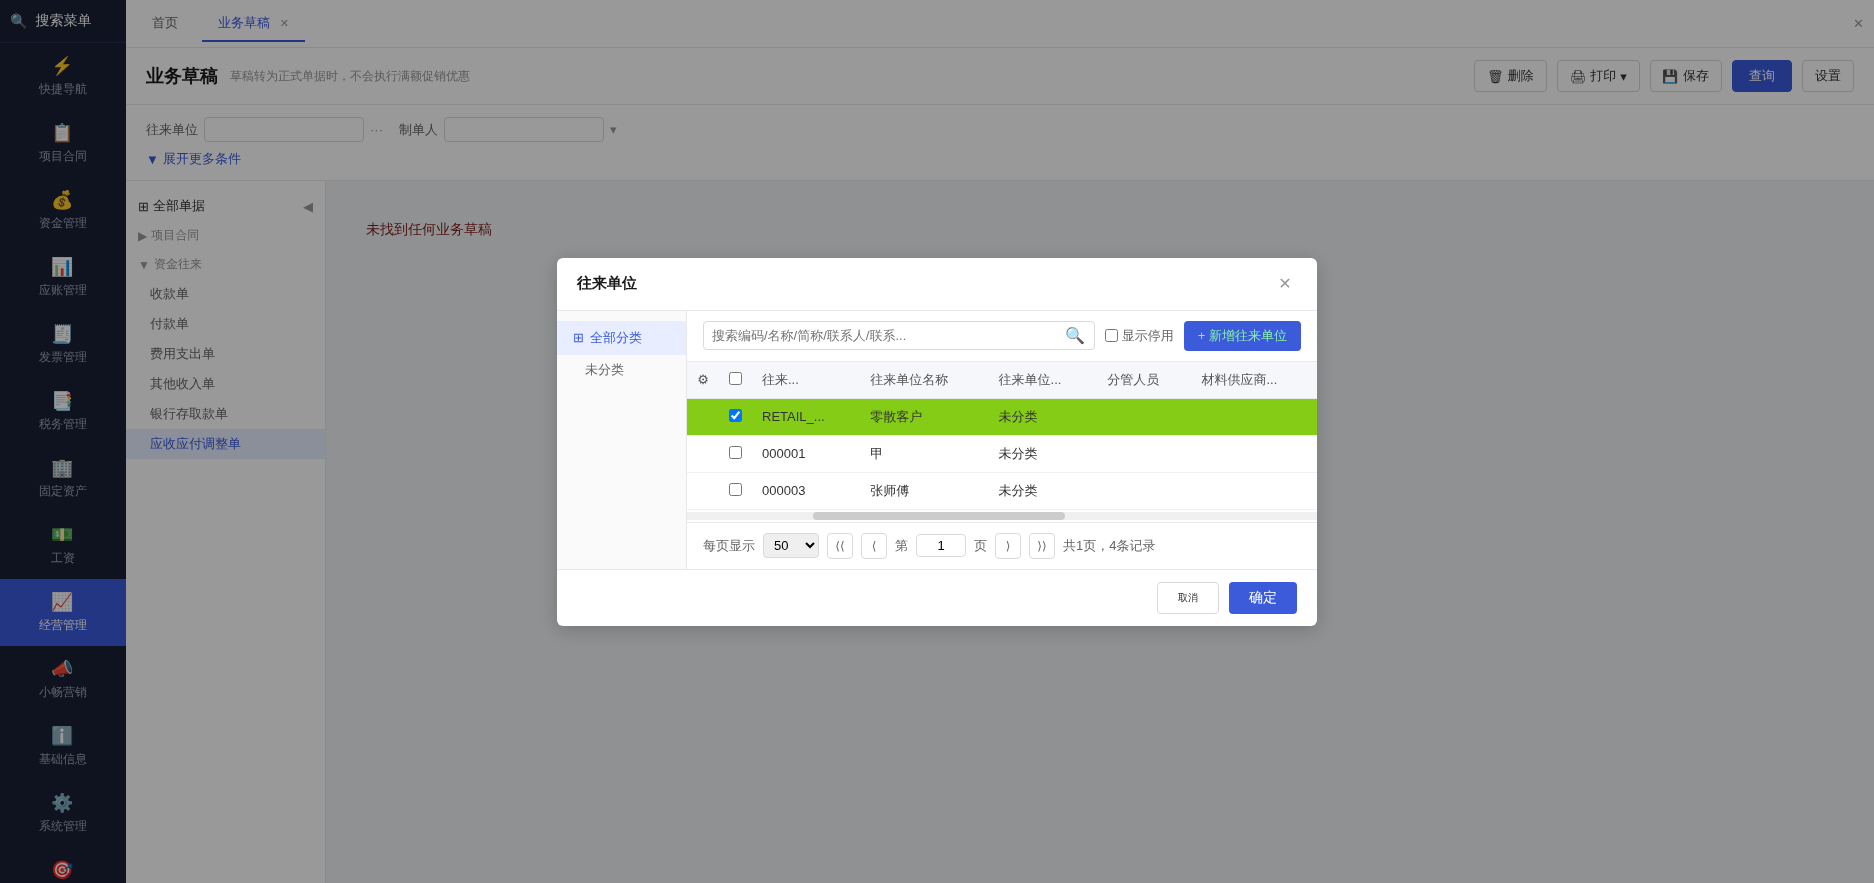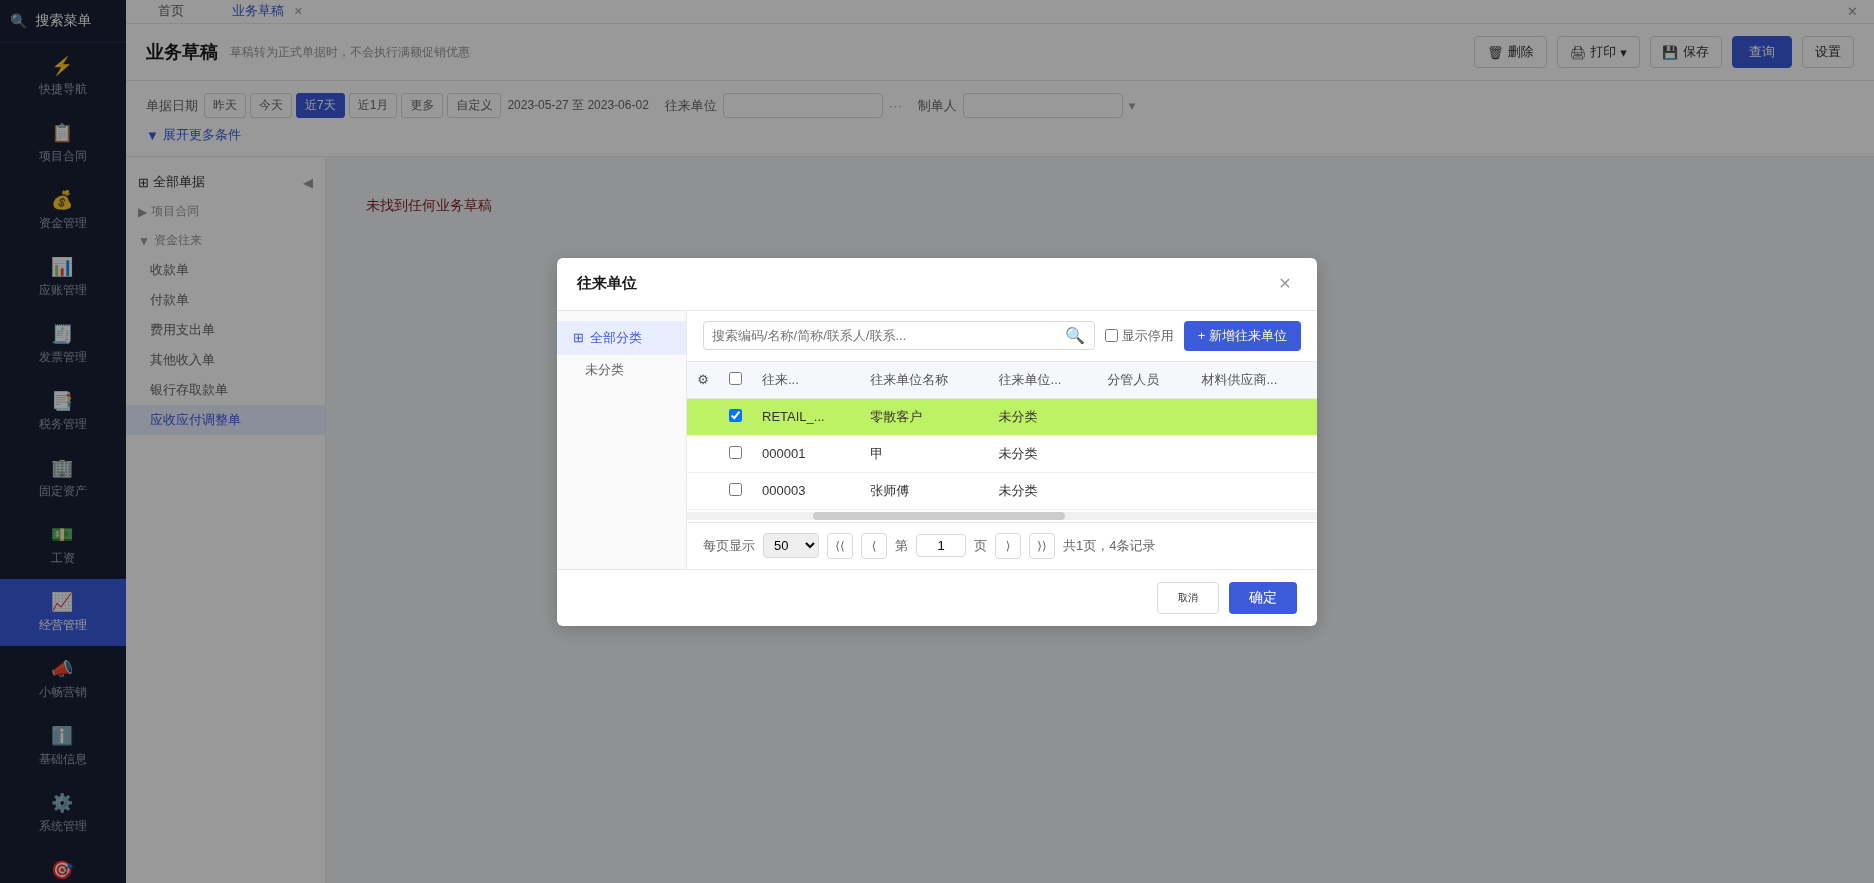--- a/index.html
+++ b/index.html
@@ -44,23 +44,23 @@
       height: 883px;
       overflow: hidden;
     }
 
     
     .tab-bar {
       background: #fff;
       display: flex;
       align-items: center;
       border-bottom: 1px solid #e8e8e8;
-      height: 24px;
-      padding: 0 16px;
-      gap: 16px;
+      height: 48px;
+      padding: 0 10px;
+      gap: 8px;
     }
     .tab {
       padding: 8px 16px;
       font-size: 13px;
       cursor: pointer;
       color: #666;
       border-bottom: 2px solid transparent;
     }
     .tab.active {
       color: #3b5bdb;
@@ -316,21 +316,21 @@
     }
     .checkbox-label {
       display: flex;
       align-items: center;
       gap: 4px;
       font-size: 13px;
       color: #666;
     }
     .btn-add-partner {
       background: #3b5bdb;
-      color: #fef9c3;
+      color: #86efac;
       border: none;
       padding: 6px 14px;
       border-radius: 4px;
       font-size: 13px;
       cursor: pointer;
       white-space: nowrap;
     }
     .dialog-table {
       flex: 1;
       overflow: auto;
@@ -345,21 +345,21 @@
       padding: 9px 10px;
       text-align: left;
       color: #555;
       font-weight: 500;
       border-bottom: 1px solid #e8e8e8;
       white-space: nowrap;
     }
     table tbody tr {
       border-bottom: 1px solid #f0f0f0;
     }
-    table tbody tr.selected { background: #bef264; }
+    table tbody tr.selected { background: #84cc16; }
     table tbody td {
       padding: 9px 10px;
       color: #333;
       white-space: nowrap;
     }
     .dialog-footer-table {
       padding: 10px 16px;
       display: flex;
       align-items: center;
       gap: 8px;
@@ -538,32 +538,20 @@
         <span>💾</span>
         <span>保存</span>
       </button>
       <button class="btn-primary">查询</button>
       <button class="btn-action">设置</button>
     </div>
   </div>
 
   <div class="filter-area">
     <div class="filter-row">
-      <div class="filter-item">
-        <span>单据日期</span>
-        <div class="date-filter-btns">
-          <button class="date-btn">昨天</button>
-          <button class="date-btn">今天</button>
-          <button class="date-btn active">近7天</button>
-          <button class="date-btn">近1月</button>
-          <button class="date-btn">更多</button>
-          <button class="date-btn">自定义</button>
-        </div>
-        <span style="font-size:12px;color:#666">2023-05-27 至 2023-06-02</span>
-      </div>
       <div class="filter-item">
         <span>往来单位</span>
         <input class="filter-input" type="text" style="">
         <span style="color:#999">···</span>
       </div>
       <div class="filter-item">
         <span>制单人</span>
         <input class="filter-input" type="text" style="">
         <span style="color:#999">▾</span>
       </div>

